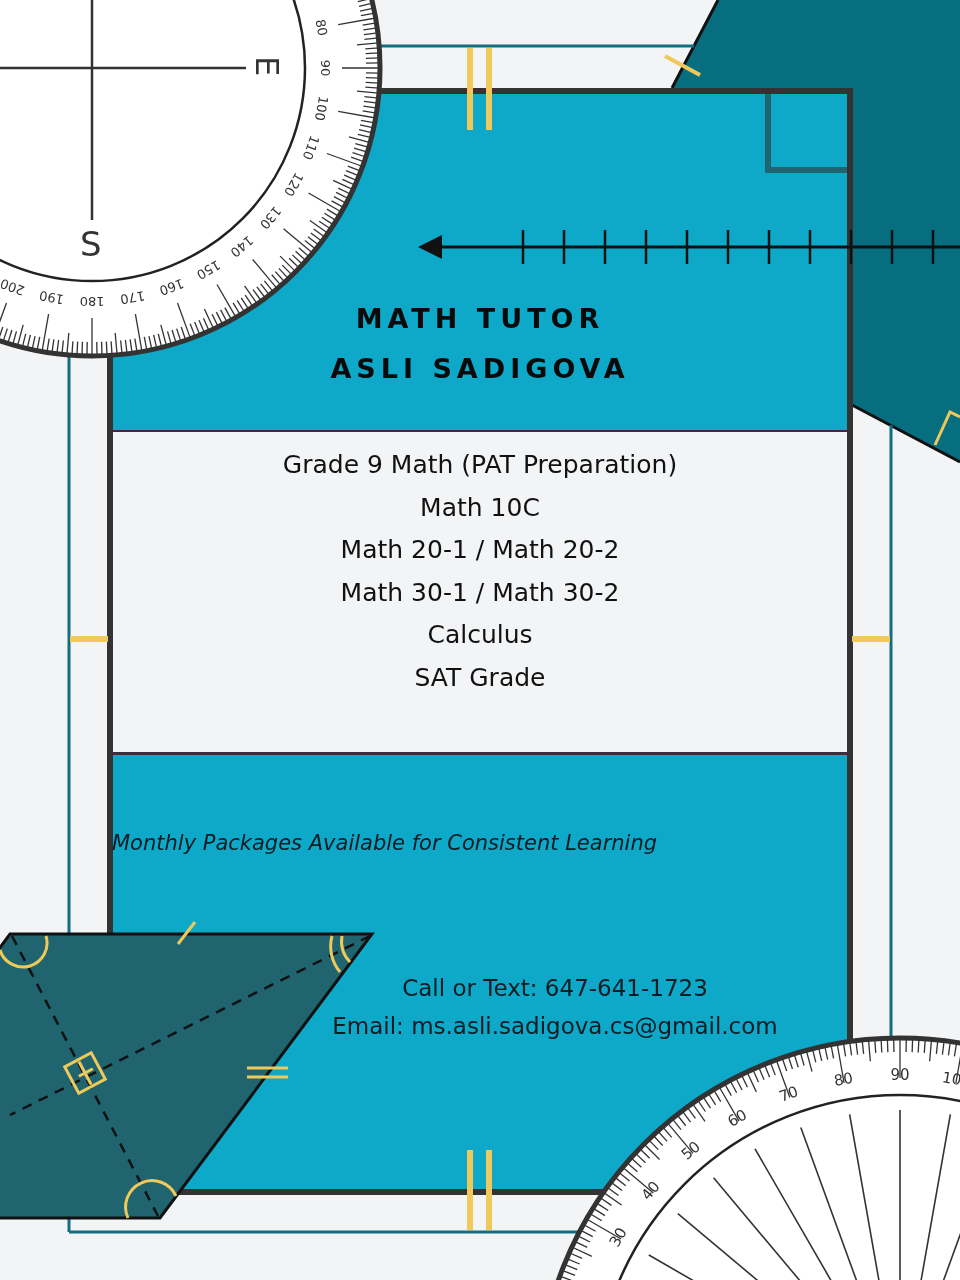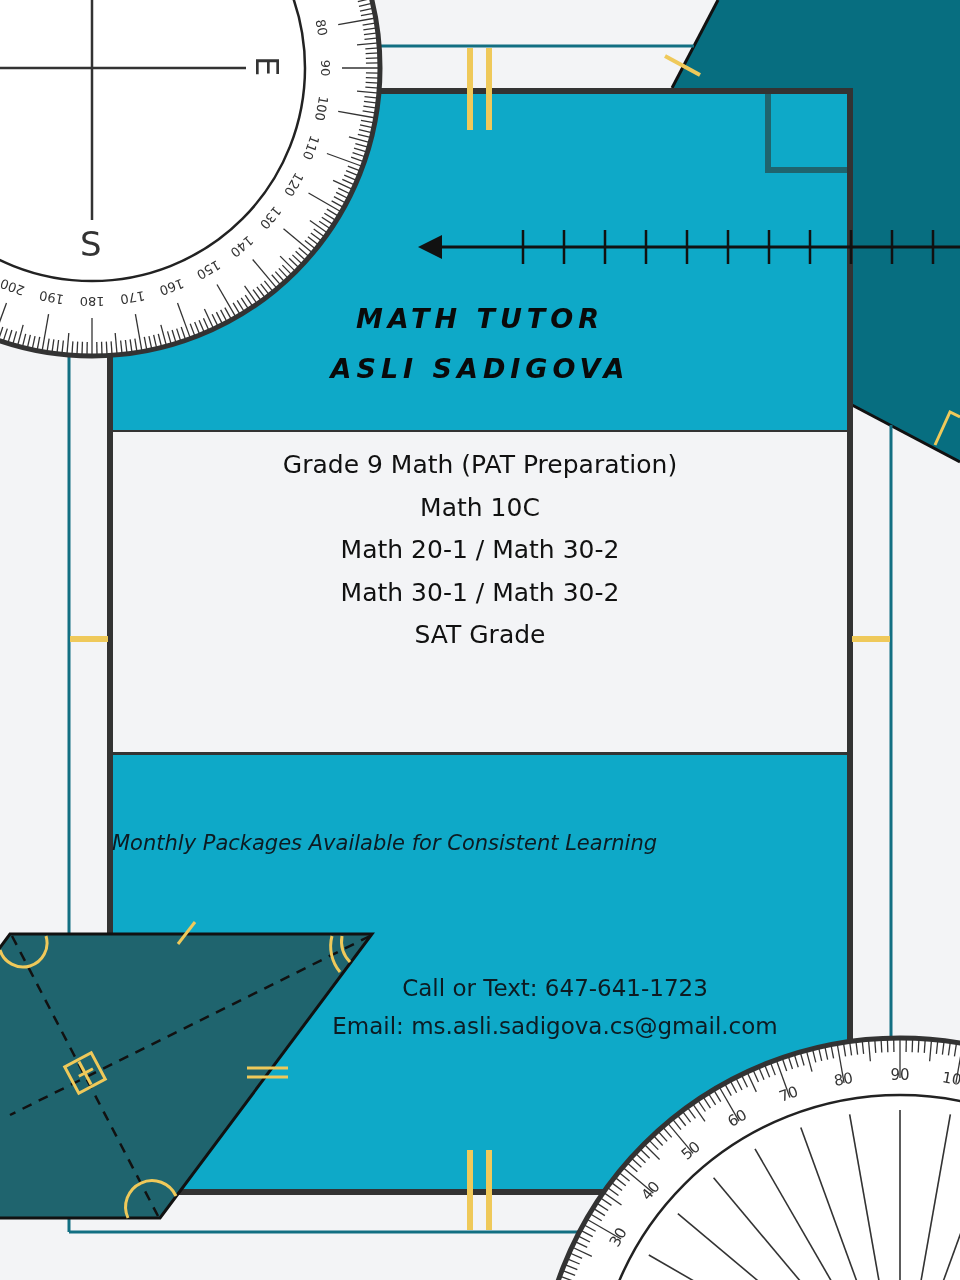--- a/index.html
+++ b/index.html
@@ -7,21 +7,21 @@
     width: 960px; height: 1280px; overflow: hidden;
     background: #f3f4f6; position: relative;
     font-family: "Liberation Sans", sans-serif;
   }
   #bg-svg { position: absolute; left: 0; top: 0; width: 960px; height: 1280px; }
   #fg-svg { position: absolute; left: 0; top: 0; width: 960px; height: 1280px; pointer-events: none; }
 
   .title {
     position: absolute; left: 112px; width: 736px; text-align: center;
     font-family: "DejaVu Sans", sans-serif; font-weight: bold;
-    font-size: 27px; letter-spacing: 5px; color: #0a0a0a; font-style: italic;
+    font-size: 27px; letter-spacing: 5px; color: #0a0a0a;
   }
   #title1 { top: 303px; }
   #title2 { top: 353px; }
 
   .services {
     position: absolute; left: 112px; top: 444px; width: 736px;
     text-align: center; color: #111;
     font-family: "DejaVu Sans", sans-serif; font-size: 25px; line-height: 42.5px;
   }
   .services div { height: 42.5px; }
@@ -89,22 +89,23 @@
     <polyline points="935,445 950,412 960,417" fill="none" stroke-width="3"></polyline>
   </g>
 </svg>
 
 <div class="title" id="title1">MATH TUTOR</div>
 <div class="title" id="title2">ASLI SADIGOVA</div>
 
 <div class="services">
   <div>Grade 9 Math (PAT Preparation)</div>
   <div>Math 10C</div>
-  <div>Math 20-1 / Math 30-2</div>
+  <div>Math 20-1 / Math 20-2</div>
   <div>Math 30-1 / Math 30-2</div>
+  <div>Calculus</div>
   <div>SAT Grade</div>
 </div>
 
 <div class="tagline">Monthly Packages Available for Consistent Learning</div>
 <div class="contact" id="phone">Call or Text: 647-641-1723</div>
 <div class="contact" id="email">Email: ms.asli.sadigova.cs@gmail.com</div>
 
 <svg id="fg-svg" viewBox="0 0 960 1280">
   <defs>
     <clipPath id="clip-top-prot">

